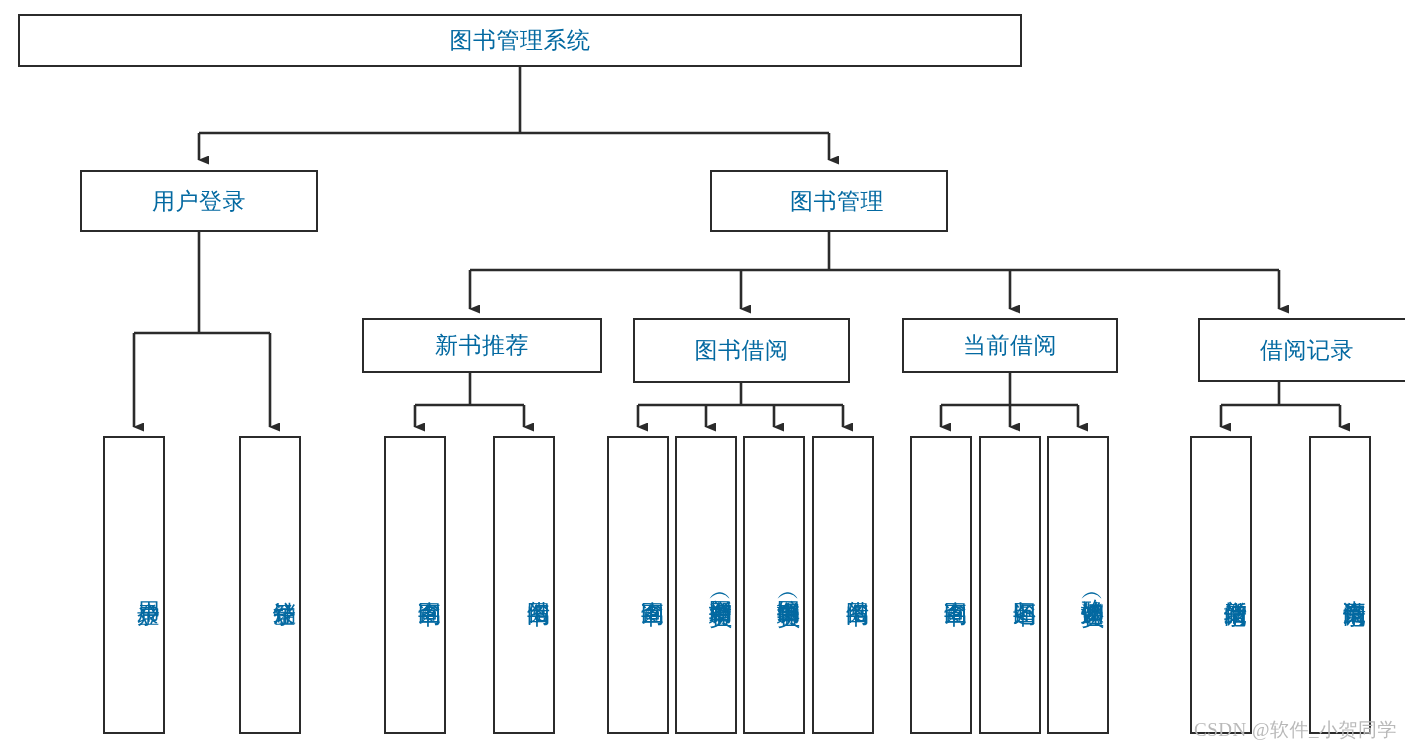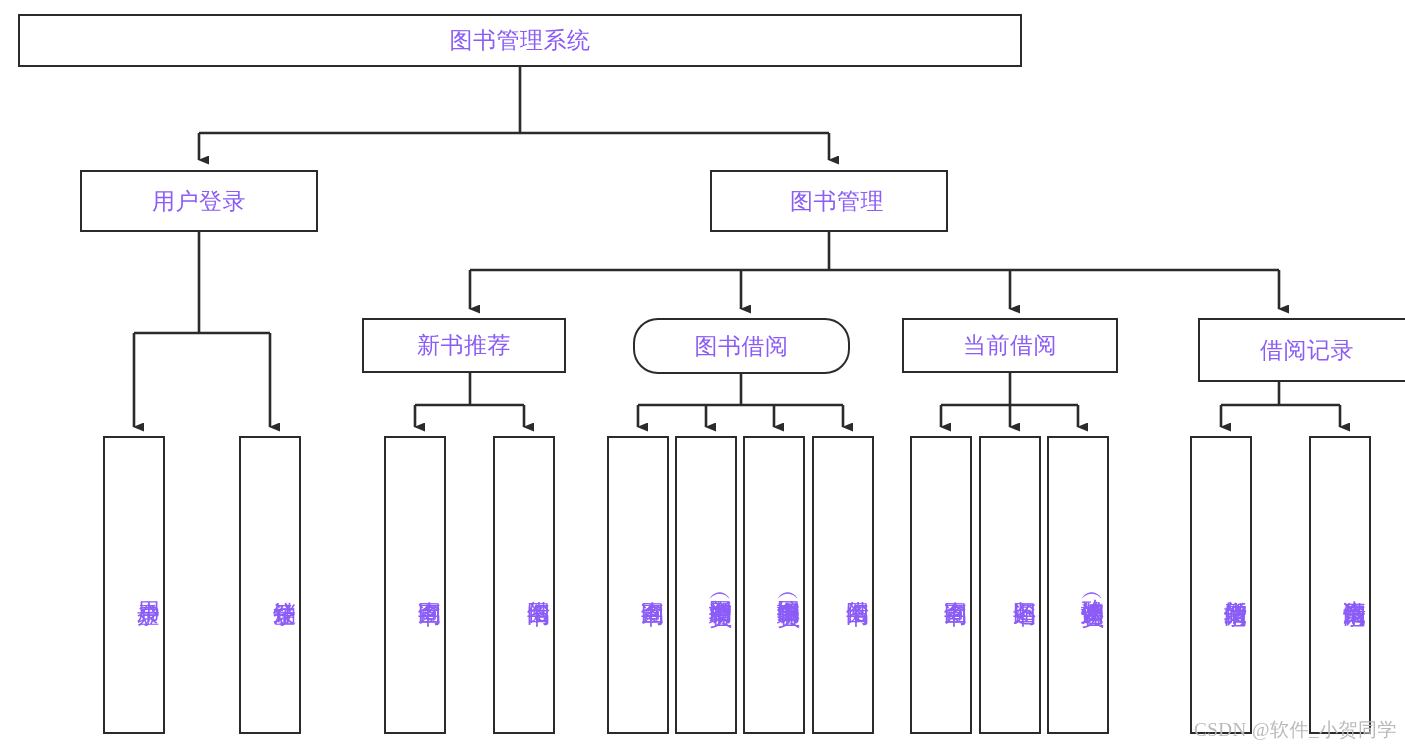--- a/index.html
+++ b/index.html
@@ -24,21 +24,21 @@
     top: 0;
     width: 1405px;
     height: 747px;
     pointer-events: none;
   }
   .node {
     position: absolute;
     box-sizing: border-box;
     border: 2.5px solid #2b2b2b;
     background: #ffffff;
-    color: #8b5cf6;
+    color: #0369a1;
     display: flex;
     align-items: center;
     justify-content: center;
     z-index: 2;
   }
   .node-h {
     font-size: 23px;
     letter-spacing: 0.5px;
     line-height: 1.25;
   }
@@ -132,24 +132,24 @@
     <span>图书管理系统</span>
   </div>
 
   <div class="node node-h" style="left:80px; top:170px; width:238px; height:62px;">
     <span>用户登录</span>
   </div>
   <div class="node node-h" style="left:710px; top:170px; width:238px; height:62px;padding-left:16px;">
     <span>图书管理</span>
   </div>
 
-  <div class="node node-h" style="left:362px; top:318px; width:204px; height:55px;">
+  <div class="node node-h" style="left:362px; top:318px; width:240px; height:55px;">
     <span>新书推荐</span>
   </div>
-  <div class="node node-h" style="left:633px; top:318px; width:217px; height:56px;border-radius:25px;">
+  <div class="node node-h" style="left:633px; top:318px; width:217px; height:65px;">
     <span>图书借阅</span>
   </div>
   <div class="node node-h" style="left:902px; top:318px; width:216px; height:55px;">
     <span>当前借阅</span>
   </div>
   <div class="node node-h" style="left:1170px; top:318px; width:218px; height:64px;margin-left:28px;">
     <span>借阅记录</span>
   </div>
 
   <div class="node node-v" style="left:103px; top:436px; width:62px; height:298px;">

